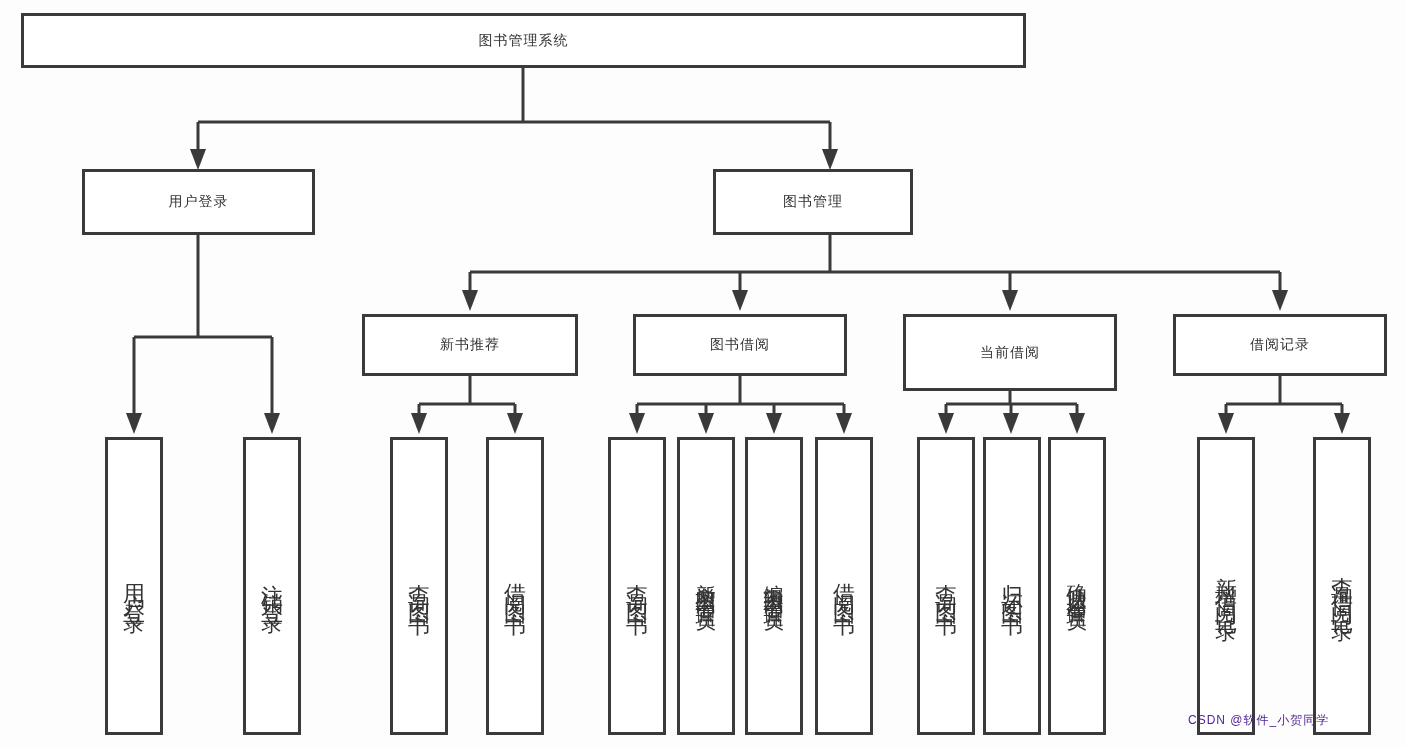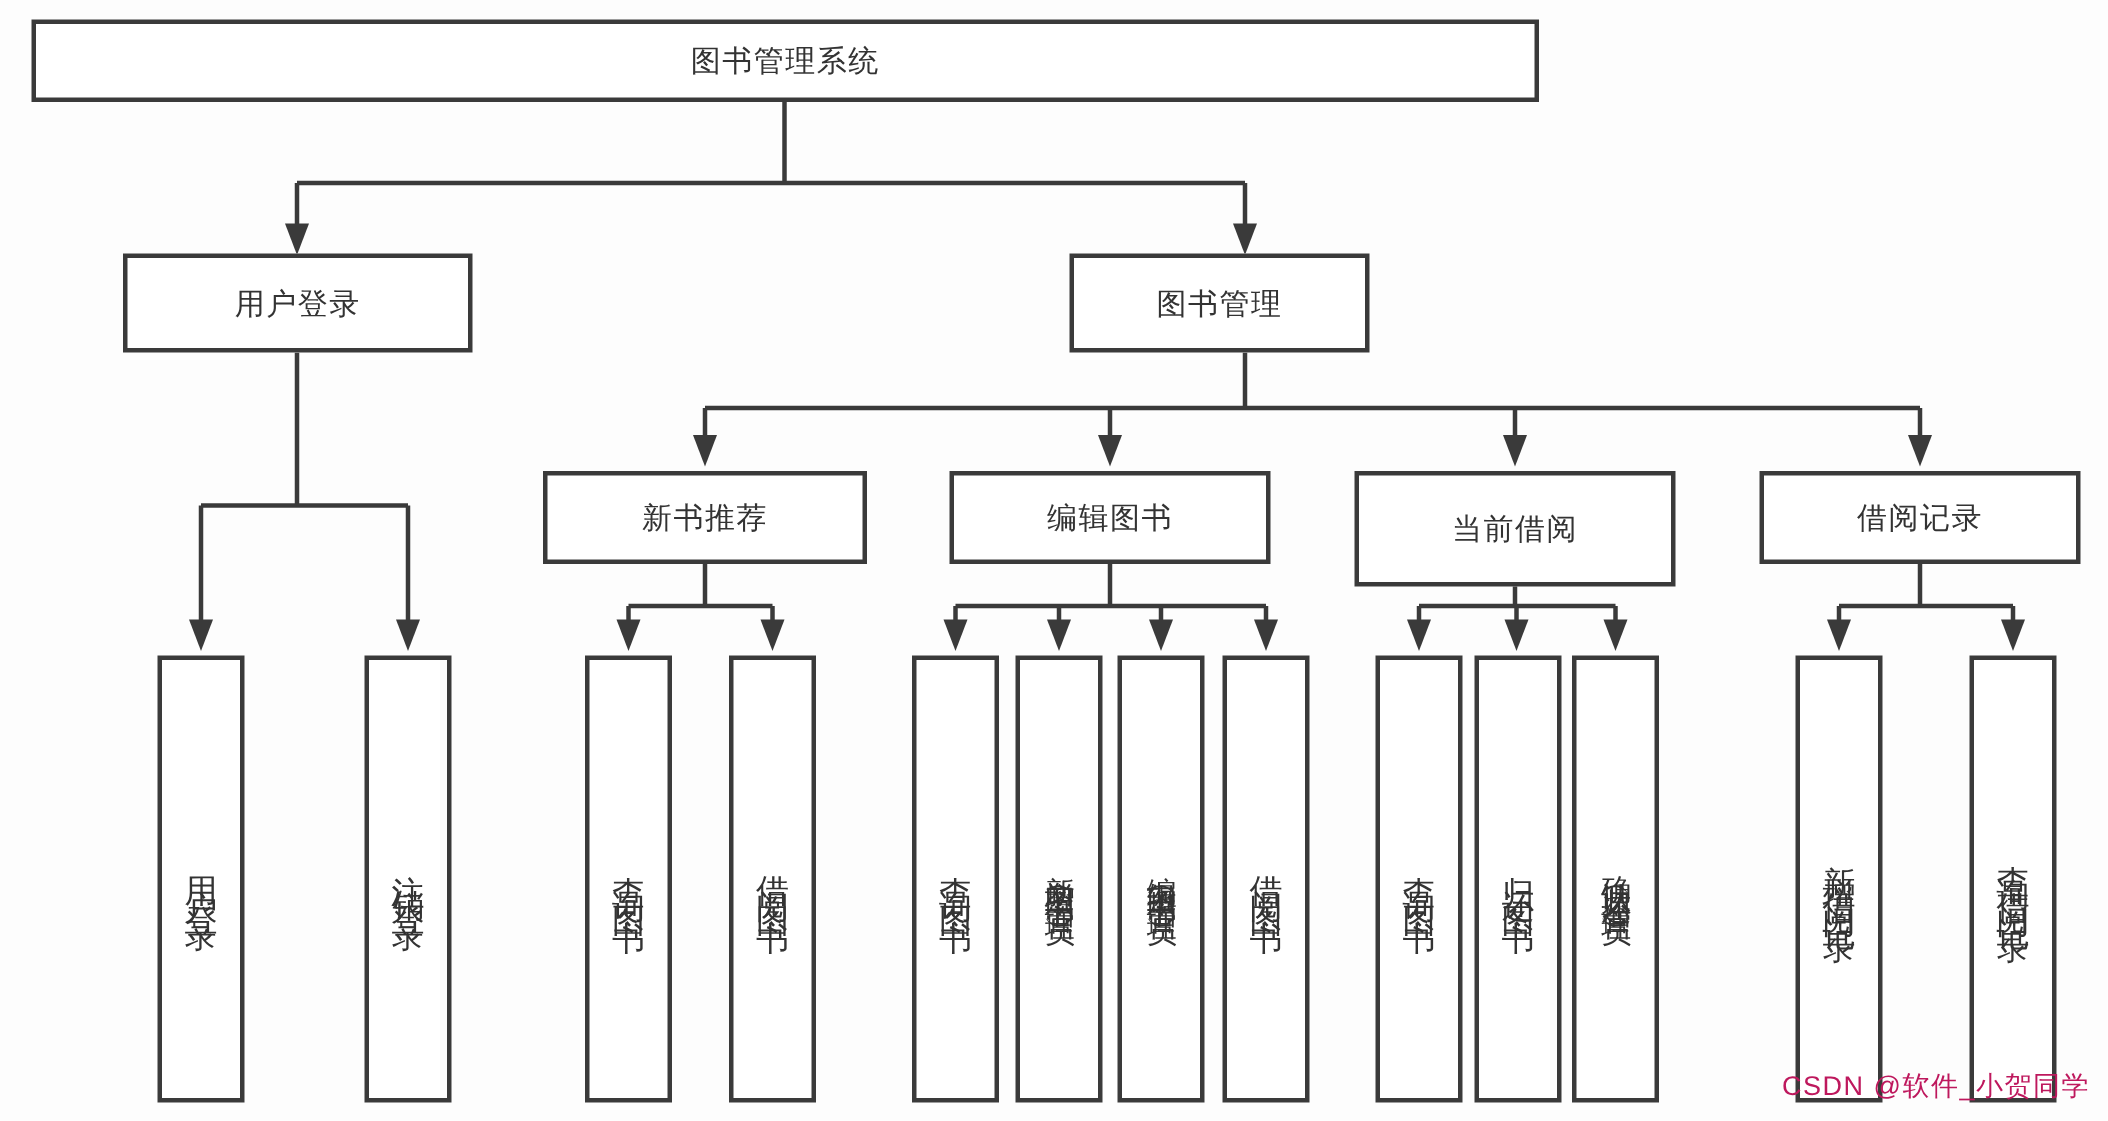--- a/index.html
+++ b/index.html
@@ -24,21 +24,21 @@
     left:0;top:0;
     width:1405px;height:747px;
   }
   .hbox{
     position:absolute;
     border:3px solid var(--line);
     background:#ffffff;
     display:flex;
     align-items:center;
     justify-content:center;
-    font-size:20px;
+    font-size:14px;
     color:var(--text);
     letter-spacing:1px;
   }
   .vbox{
     position:absolute;
     top:437px;
     width:58px;
     height:298px;
     border:3px solid var(--line);
     background:#ffffff;
@@ -56,22 +56,22 @@
     line-height:1;
   }
   .vtext.tight{
     font-size:20px;
     letter-spacing:4px;
   }
   .watermark{
     position:absolute;
     left:1188px;
     top:712px;
-    font-size:18px;
-    color:#be185d;
+    font-size:12px;
+    color:#4c1d95;
     letter-spacing:1px;
     white-space:nowrap;
   }
 </style>
 </head>
 <body>
 
 <div class="canvas">
 
   <svg class="connectors" viewBox="0 0 1405 747" xmlns="http://www.w3.org/2000/svg">
@@ -155,21 +155,21 @@
     <span>用户登录</span>
   </div>
   <div class="hbox" style="left:713px;top:169px;width:200px;height:66px">
     <span>图书管理</span>
   </div>
 
   <div class="hbox" style="left:362px;top:314px;width:216px;height:62px">
     <span>新书推荐</span>
   </div>
   <div class="hbox" style="left:633px;top:314px;width:214px;height:62px">
-    <span>编辑图书</span>
+    <span>图书借阅</span>
   </div>
   <div class="hbox" style="left:903px;top:314px;width:214px;height:77px">
     <span>当前借阅</span>
   </div>
   <div class="hbox" style="left:1173px;top:314px;width:214px;height:62px">
     <span>借阅记录</span>
   </div>
 
   <div class="vbox" style="left:105px">
     <span class="vtext">用户登录</span>

